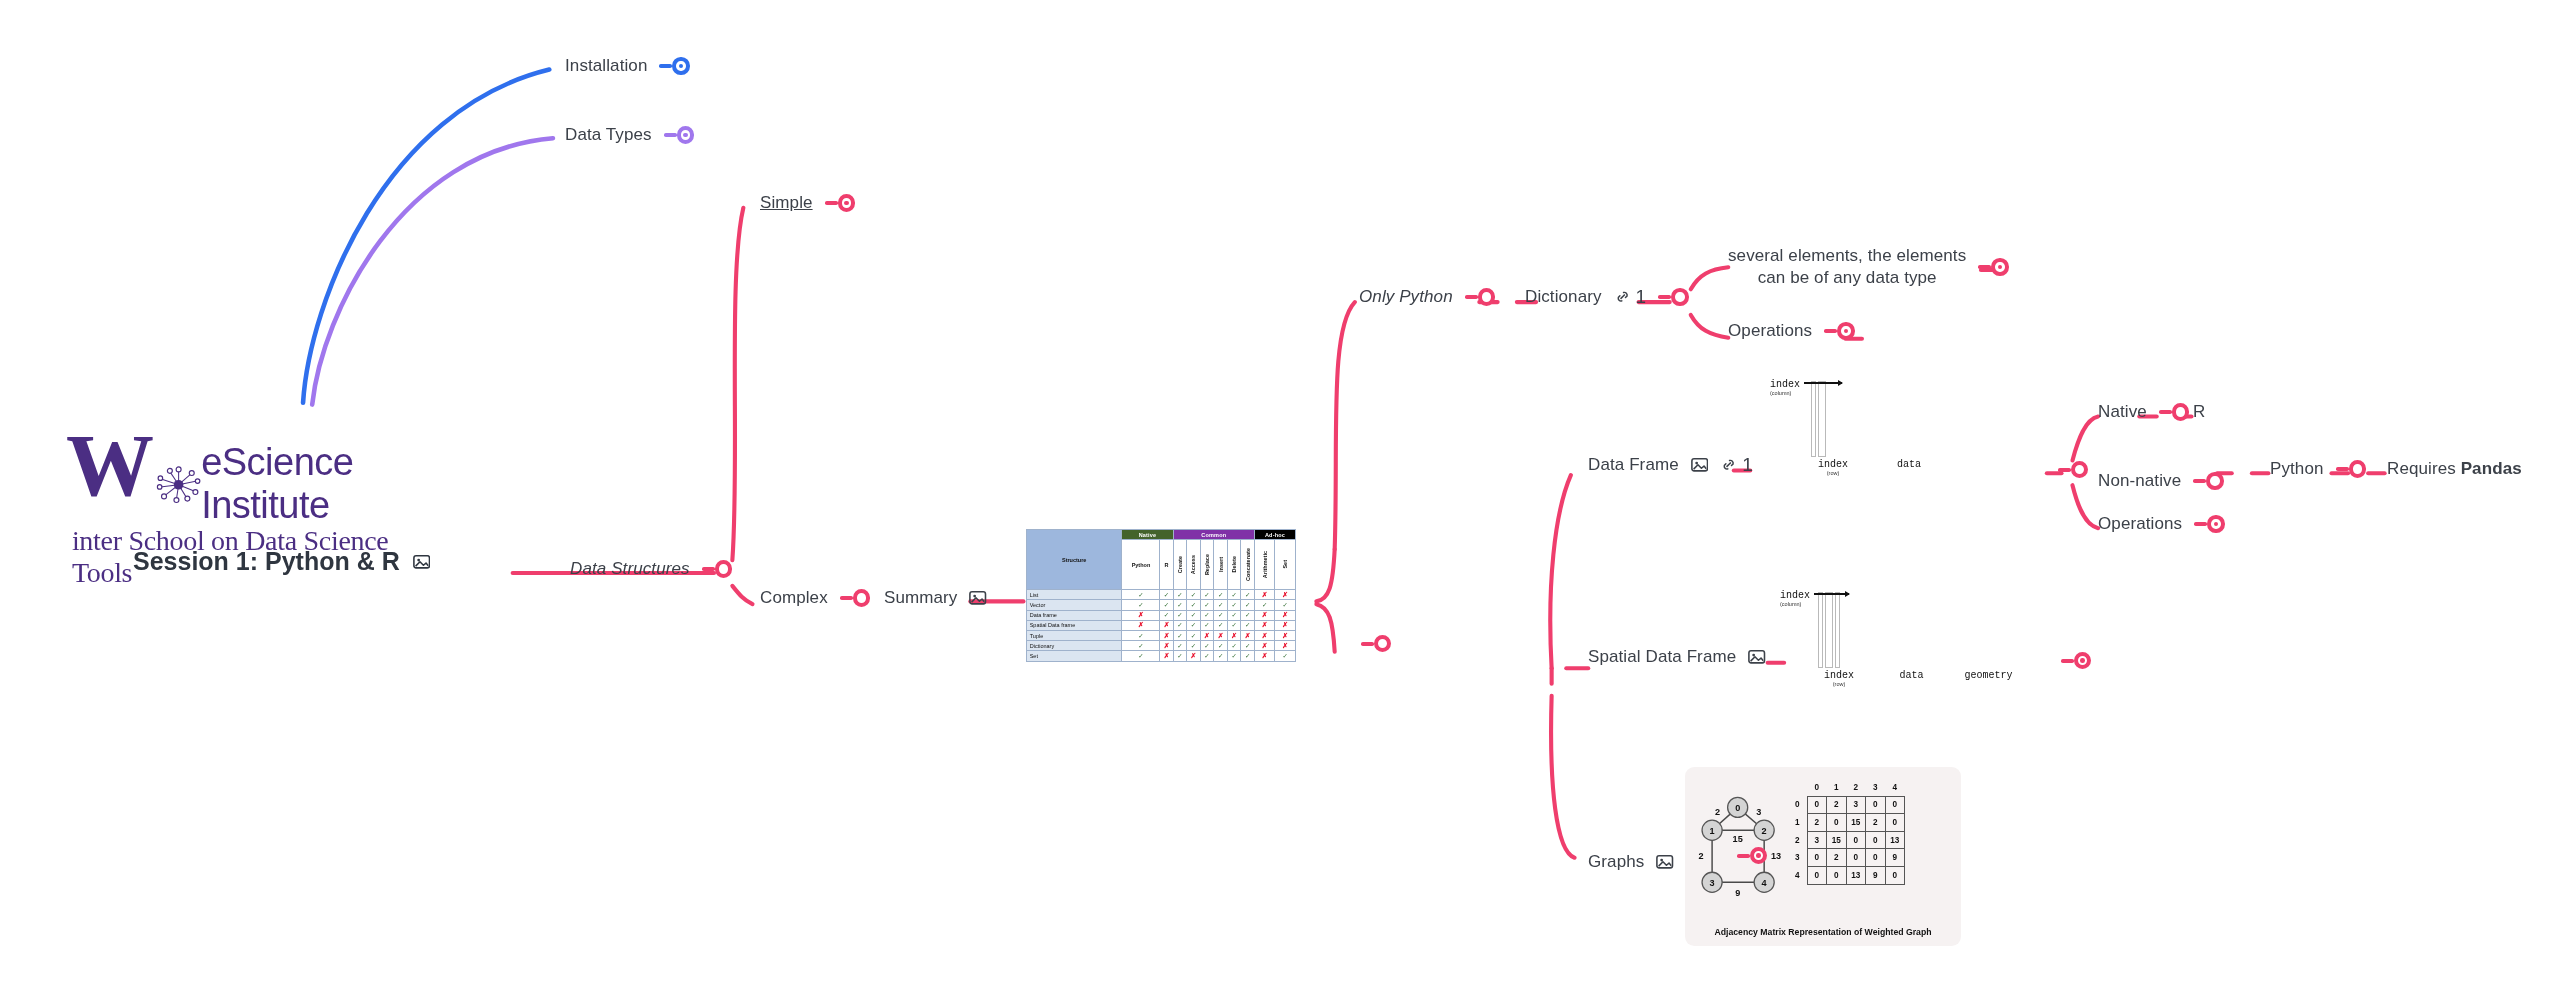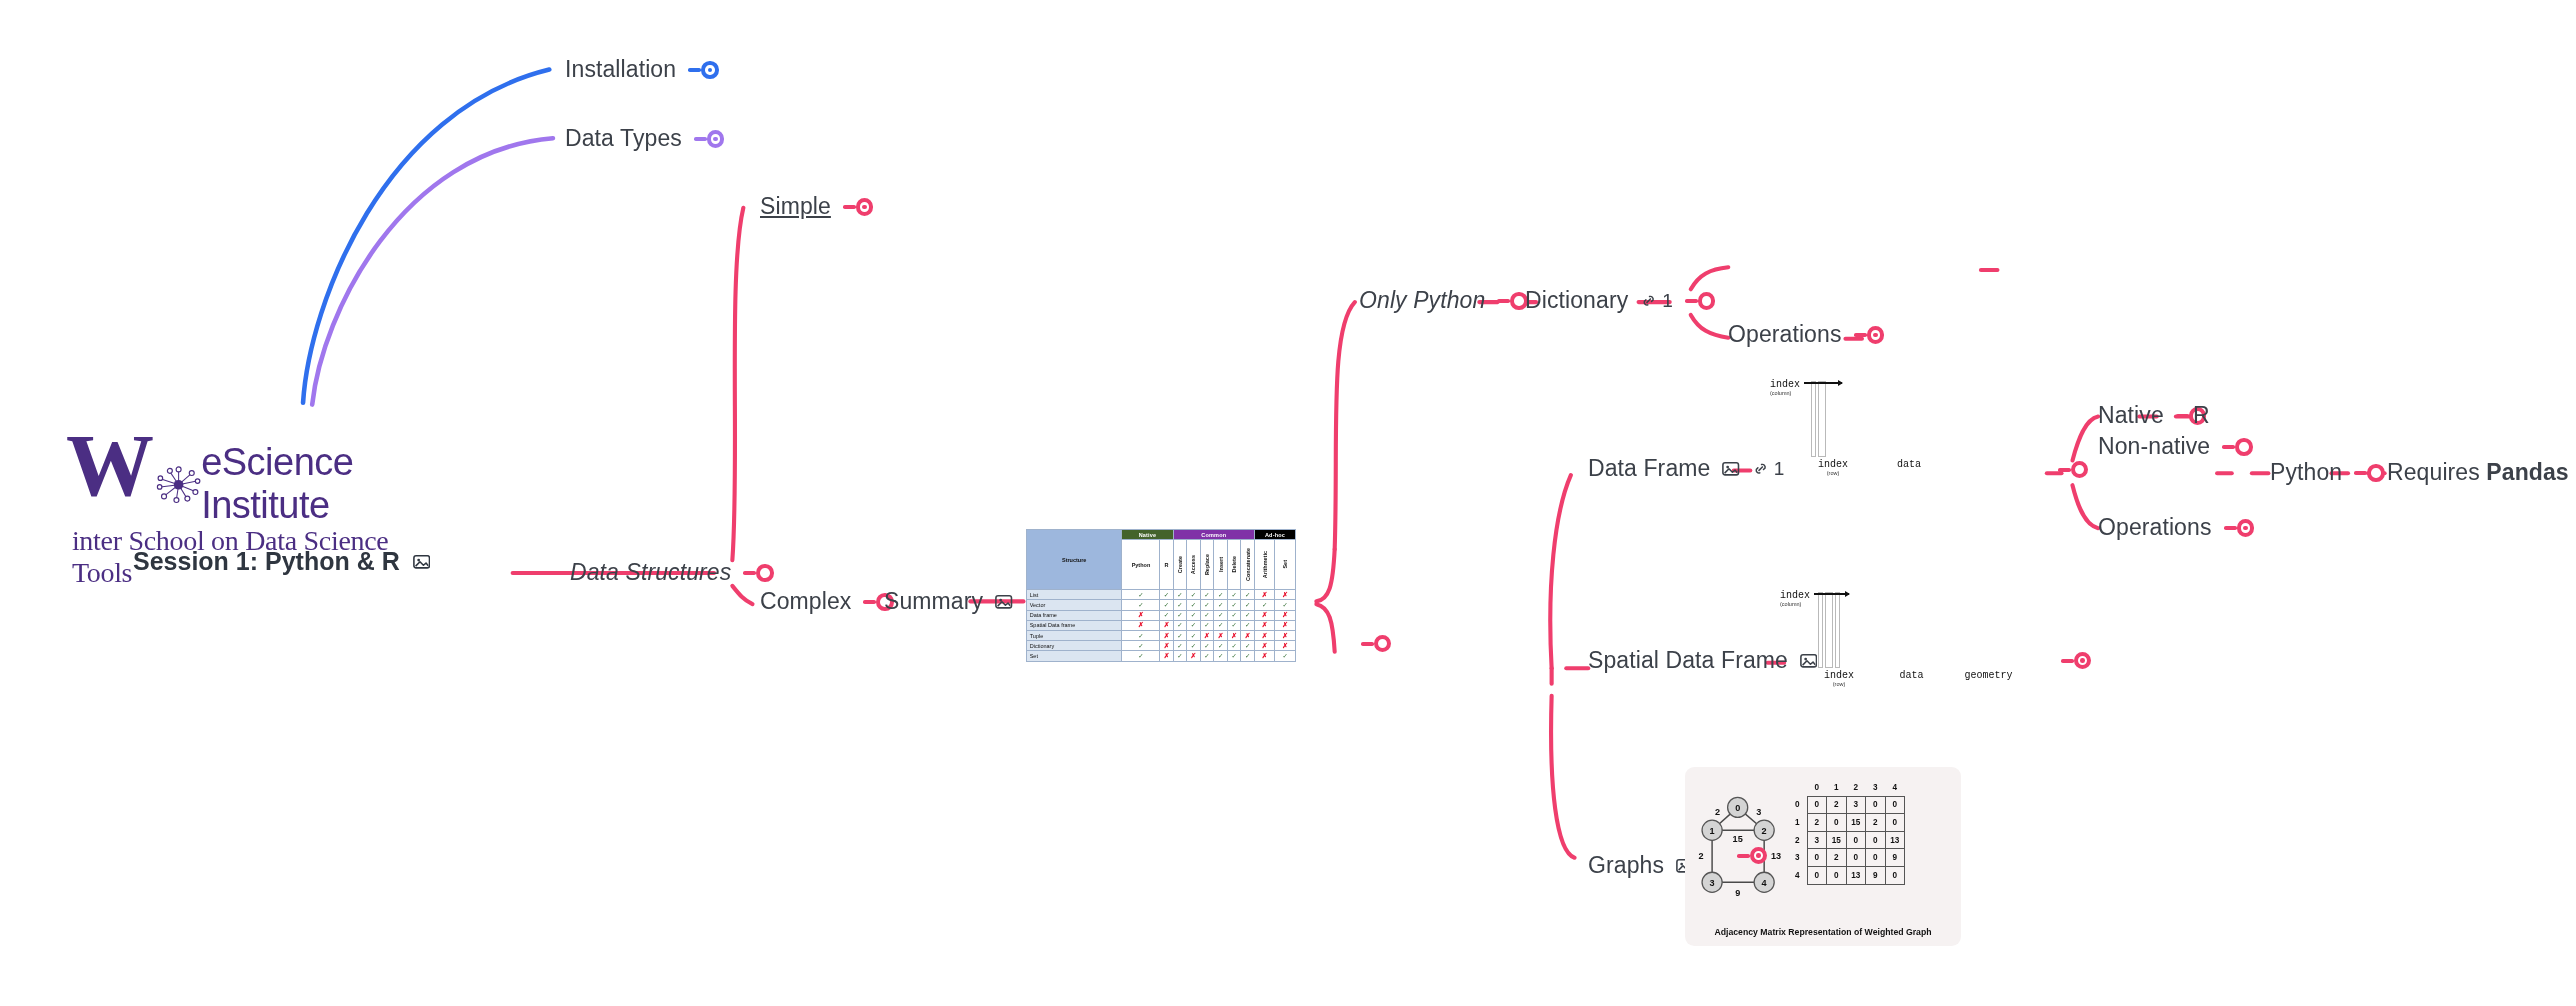--- a/index.html
+++ b/index.html
@@ -5,21 +5,21 @@
   html,body{margin:0;padding:0;background:#ffffff;}
   body{
     font-family:"Liberation Sans", sans-serif;
     width:2576px;height:1006px;position:relative;overflow:hidden;
     color:#3c4149;
   }
   #canvas{position:absolute;left:0;top:0;width:2576px;height:1006px;}
   svg.links{position:absolute;left:0;top:0;width:2576px;height:1006px;pointer-events:none;}
 
   .node{position:absolute;display:flex;align-items:center;gap:12px;white-space:nowrap;}
-  .node .lbl{font-size:23px;color:#3c4149;letter-spacing:0.1px;line-height:1.30;}
+  .node .lbl{font-size:17px;color:#3c4149;letter-spacing:0.1px;line-height:1.30;}
   .node .lbl.two{white-space:pre-line;text-align:center;}
 
   
   .dot{display:inline-flex;align-items:center;flex:0 0 auto;}
   .dot .stub{width:13px;height:3.7px;border-radius:1.8px;}
   .dot .ring{width:17.4px;height:17.4px;border-radius:50%;border:4.1px solid;box-sizing:border-box;
              display:flex;align-items:center;justify-content:center;background:#fff;}
   .dot .ring i{width:4.6px;height:4.6px;border-radius:50%;display:block;}
 
   .c-blue  .stub,.c-blue  .ring i{background:#2f6fed}  .c-blue  .ring{border-color:#2f6fed}
@@ -377,20 +377,30 @@
         <path d="M9 14.8 A3.2 3.2 0 0 1 5 10.8 L6.8 9" stroke="#3c4149" stroke-width="1.7" fill="none" stroke-linecap="round"></path>
       </svg>
       <span>1</span>
     </span>
     <span class="dot c-pink hollow">
       <span class="stub"></span>
         <span class="ring"></span>
     </span>
   </div>
 
+  <div class="node" style="left:1728px;top:245px;">
+    <span class="lbl two">several elements, the elements
+can be of any data type</span>
+    <span class="dot c-pink">
+      <span class="stub"></span>
+        <span class="ring">
+          <i></i>
+        </span>
+    </span>
+  </div>
 
   <div class="node" style="left:1728px;top:320px;">
     <span class="lbl">Operations</span>
     <span class="dot c-pink">
       <span class="stub"></span>
         <span class="ring">
           <i></i>
         </span>
     </span>
   </div>
@@ -480,21 +490,21 @@
     <span class="lbl">Native</span>
     <span class="dot c-pink hollow">
       <span class="stub"></span>
         <span class="ring"></span>
     </span>
   </div>
   <div class="node" style="left:2193px;top:401px;">
     <span class="lbl">R</span>
   </div>
 
-  <div class="node" style="left:2098px;top:432px;">
+  <div class="node" style="left:2098px;top:470px;">
     <span class="lbl">Non-native</span>
     <span class="dot c-pink hollow">
       <span class="stub"></span>
         <span class="ring"></span>
     </span>
   </div>
   <div class="node" style="left:2270px;top:458px;">
     <span class="lbl">Python</span>
     <span class="dot c-pink hollow">
       <span class="stub"></span>

